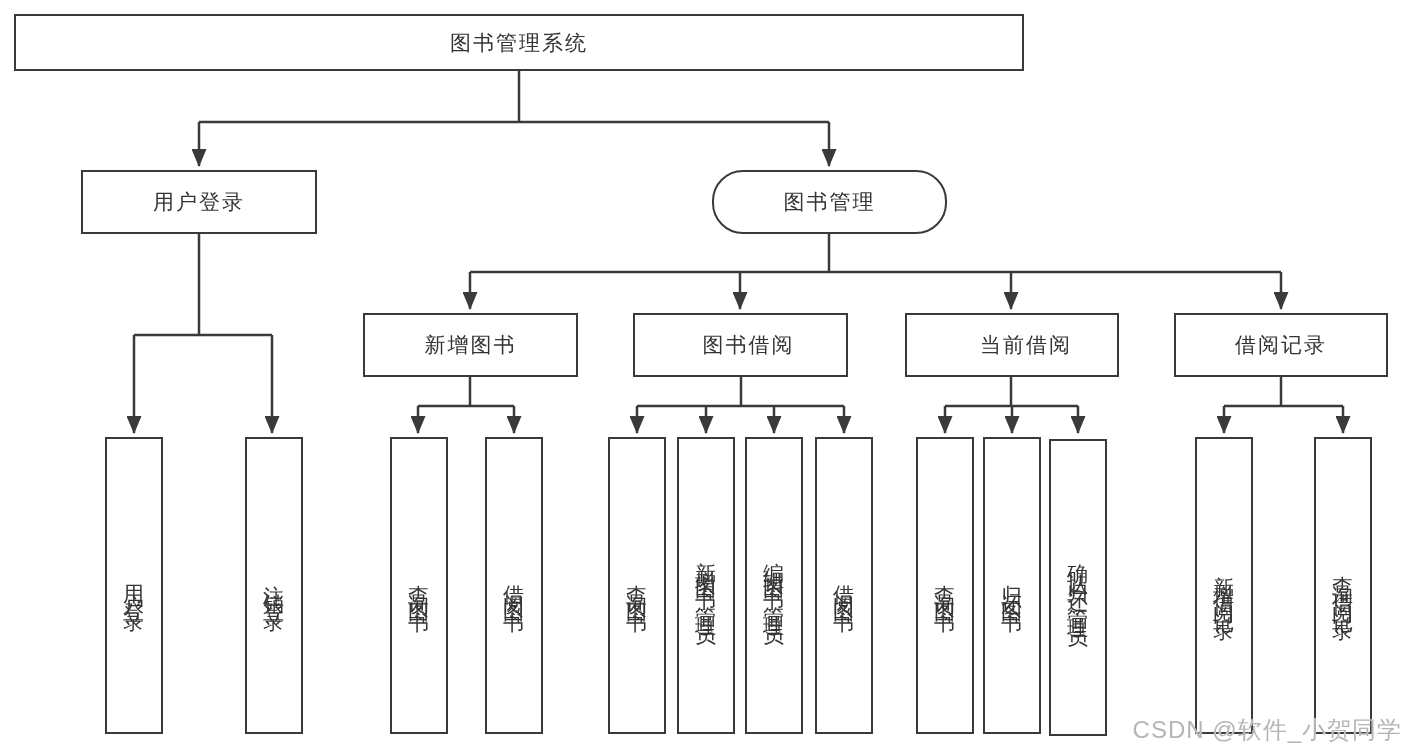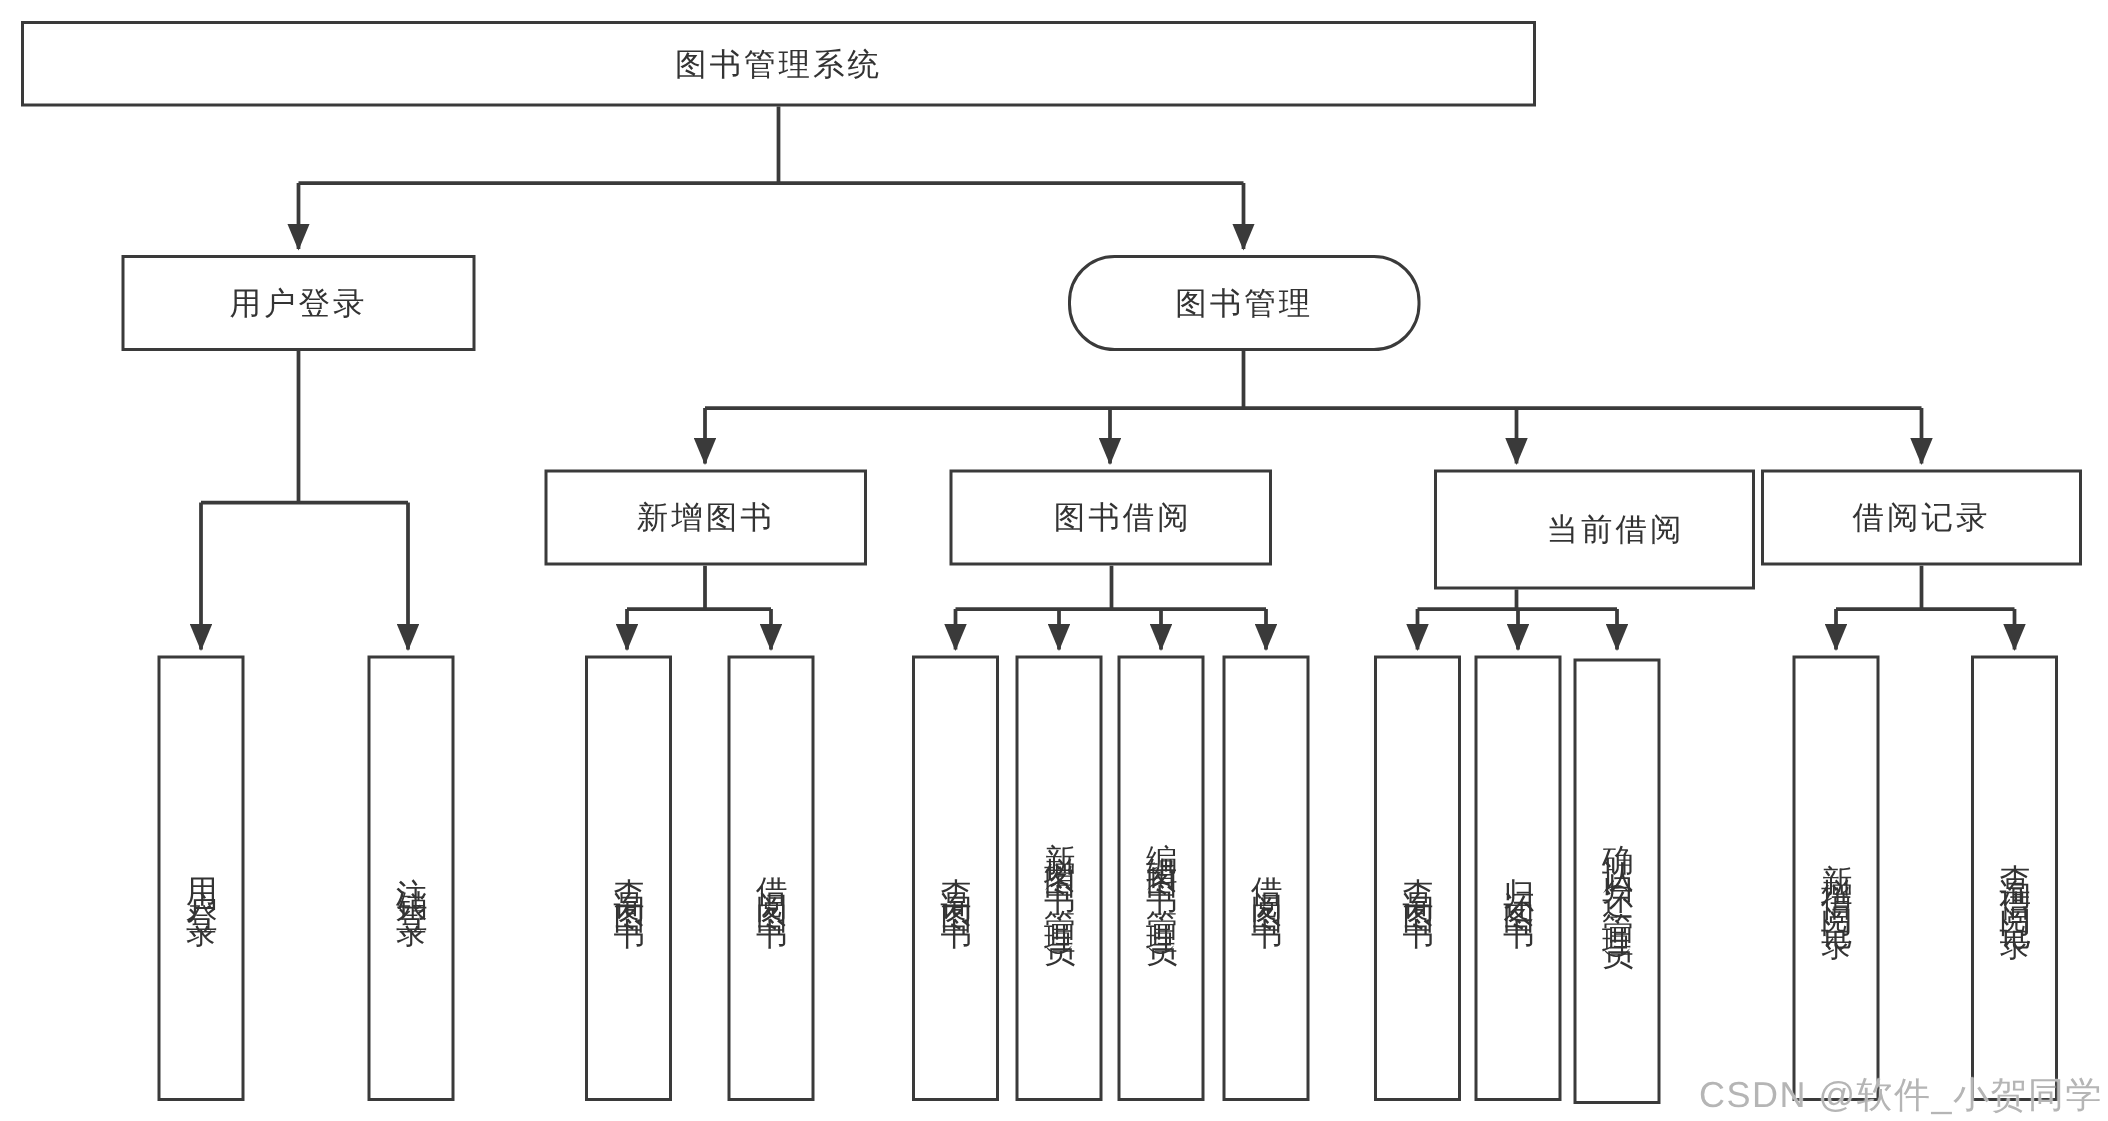--- a/index.html
+++ b/index.html
@@ -111,21 +111,21 @@
   <div class="box" style="left:712px; top:170px; width:235px; height:64px;border-radius:31px;">
     <span>图书管理</span>
   </div>
 
   <div class="box" style="left:363px; top:313px; width:215px; height:64px;">
     <span>新增图书</span>
   </div>
   <div class="box" style="left:633px; top:313px; width:215px; height:64px;padding-left:16px;">
     <span>图书借阅</span>
   </div>
-  <div class="box" style="left:956px; top:313px; width:214px; height:80px;padding-left:28px;">
+  <div class="box" style="left:905px; top:313px; width:214px; height:64px;padding-left:28px;">
     <span>当前借阅</span>
   </div>
   <div class="box" style="left:1174px; top:313px; width:214px; height:64px;">
     <span>借阅记录</span>
   </div>
 
   <div class="box leaf" style="left:105px; top:437px; width:58px; height:297px;">
     <span class="vtext">用户登录</span>
   </div>
   <div class="box leaf" style="left:245px; top:437px; width:58px; height:297px;">

